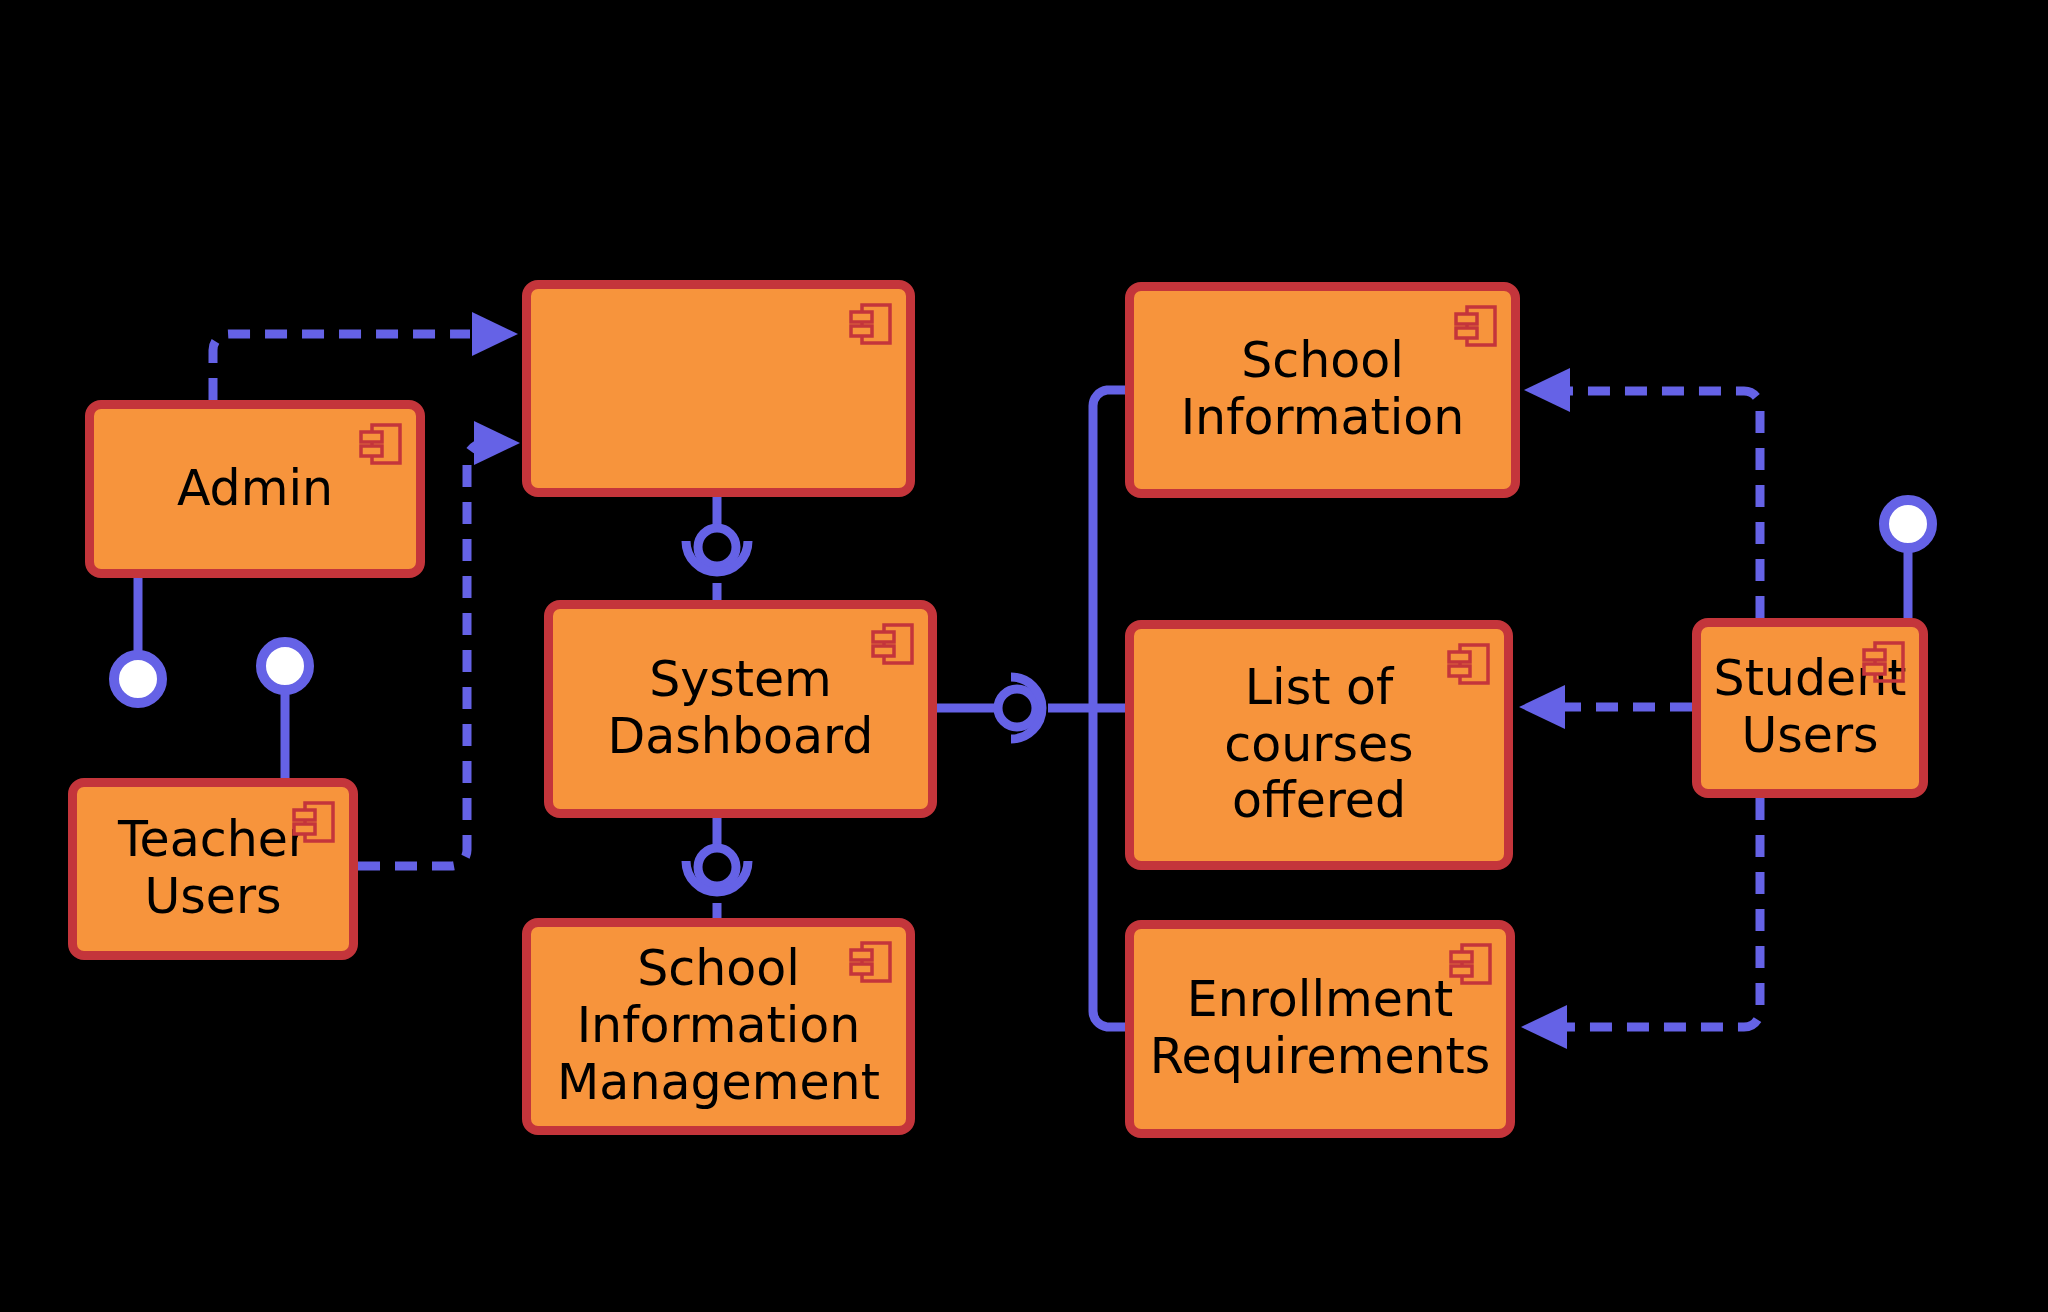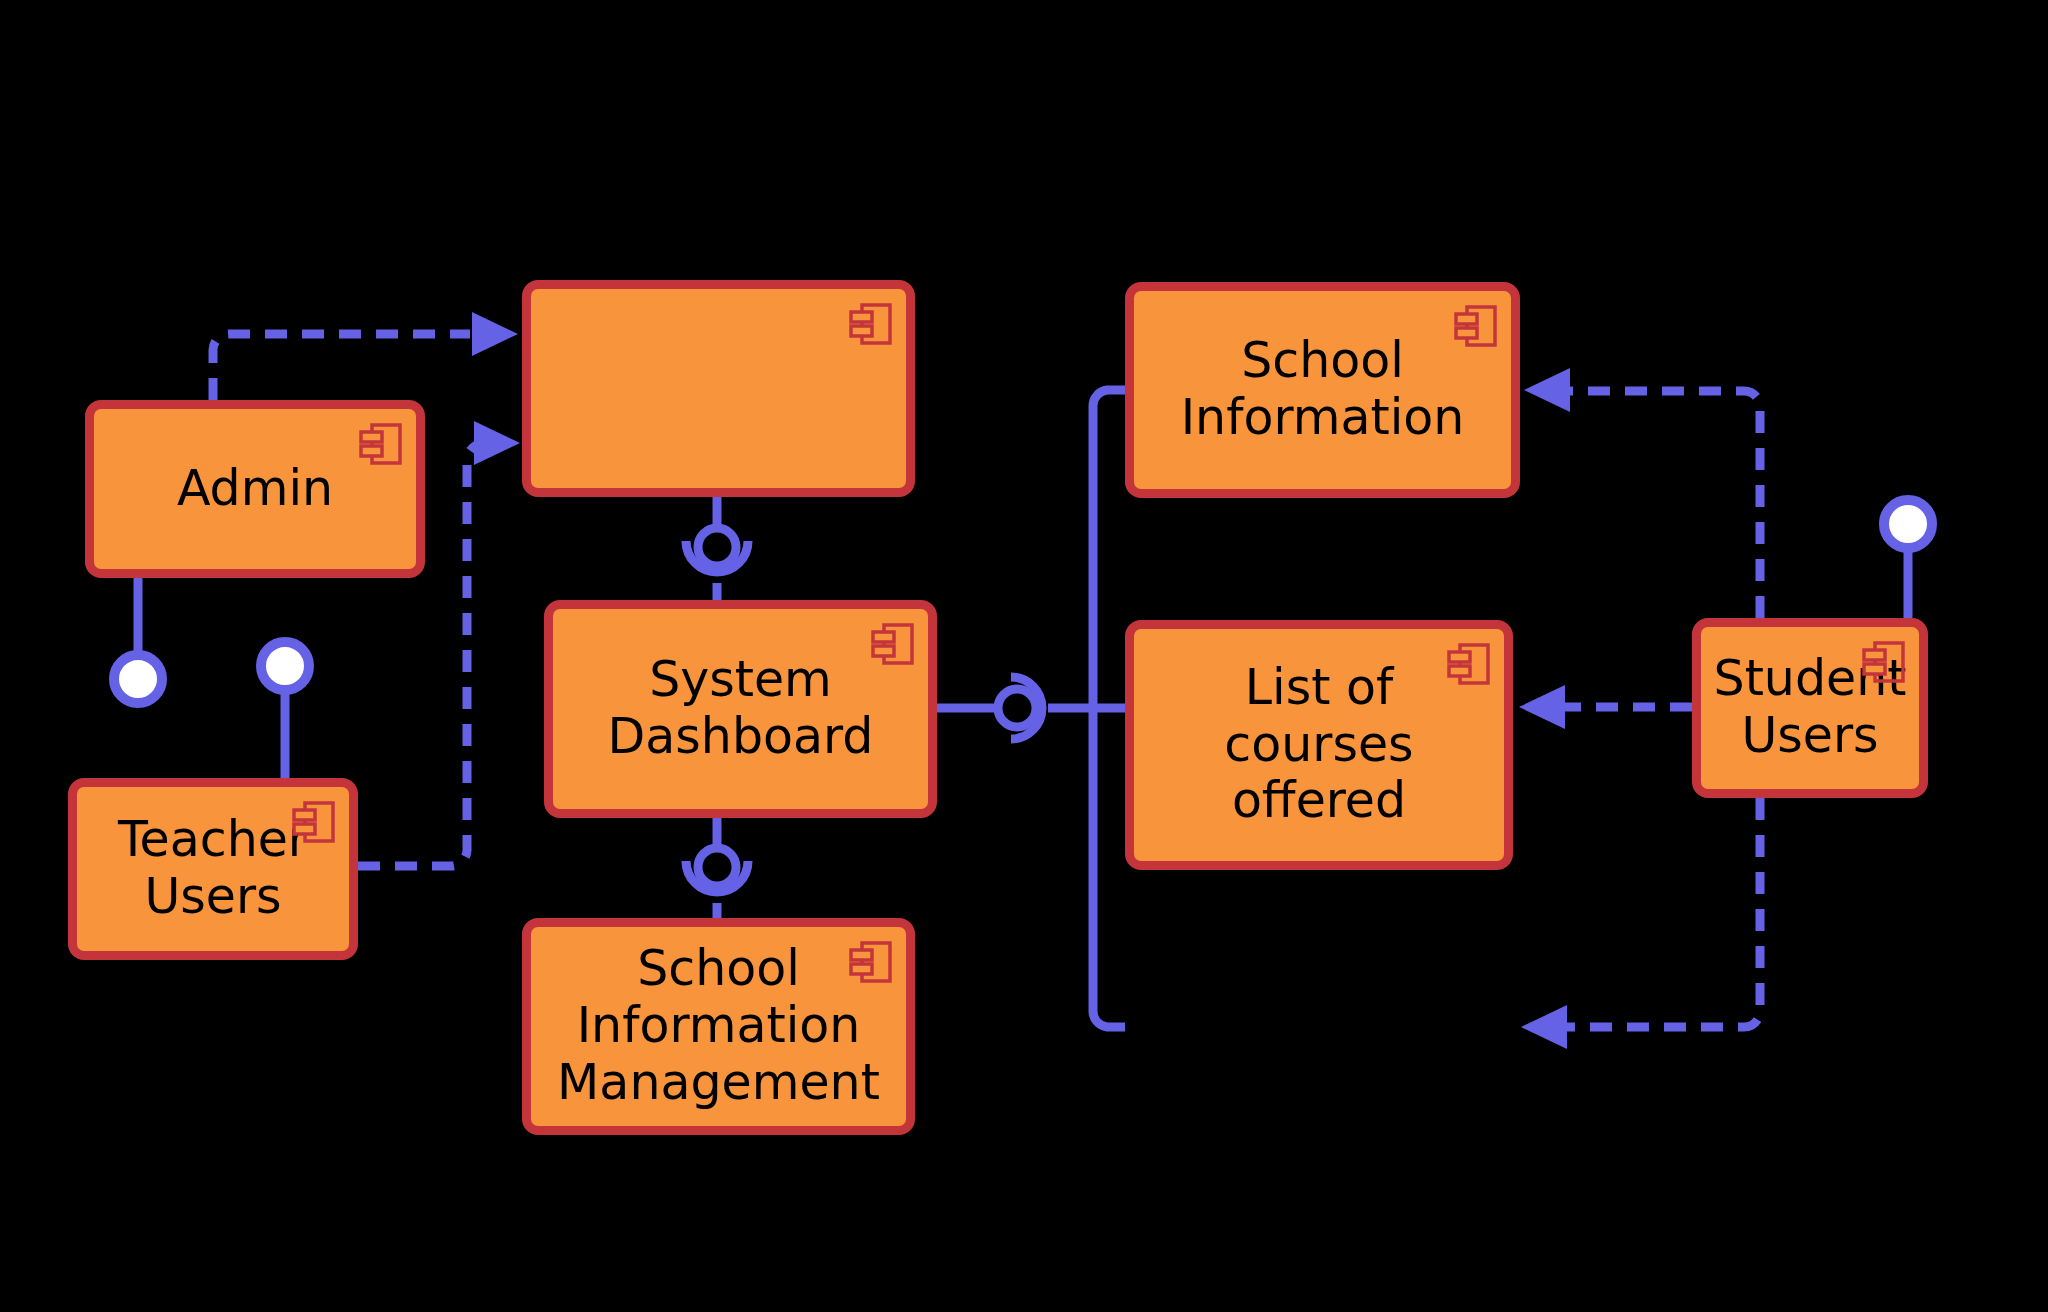--- a/index.html
+++ b/index.html
@@ -147,20 +147,29 @@
   <div class="component" id="c-courses">
     <svg class="comp-icon" viewBox="0 0 44 42">
       <rect class="icon-rect" x="13" y="2" width="28" height="38"></rect>
       <rect class="icon-tab" x="2" y="9" width="21" height="10"></rect>
       <rect class="icon-tab" x="2" y="23" width="21" height="10"></rect>
     </svg>
     <span class="label">List of
 courses offered</span>
   </div>
 
+  <div class="component" id="c-enroll">
+    <svg class="comp-icon" viewBox="0 0 44 42">
+      <rect class="icon-rect" x="13" y="2" width="28" height="38"></rect>
+      <rect class="icon-tab" x="2" y="9" width="21" height="10"></rect>
+      <rect class="icon-tab" x="2" y="23" width="21" height="10"></rect>
+    </svg>
+    <span class="label">Enrollment
+Requirements</span>
+  </div>
 
   <div class="component" id="c-student">
     <svg class="comp-icon" viewBox="0 0 44 42">
       <rect class="icon-rect" x="13" y="2" width="28" height="38"></rect>
       <rect class="icon-tab" x="2" y="9" width="21" height="10"></rect>
       <rect class="icon-tab" x="2" y="23" width="21" height="10"></rect>
     </svg>
     <span class="label">Student
 Users</span>
   </div>

